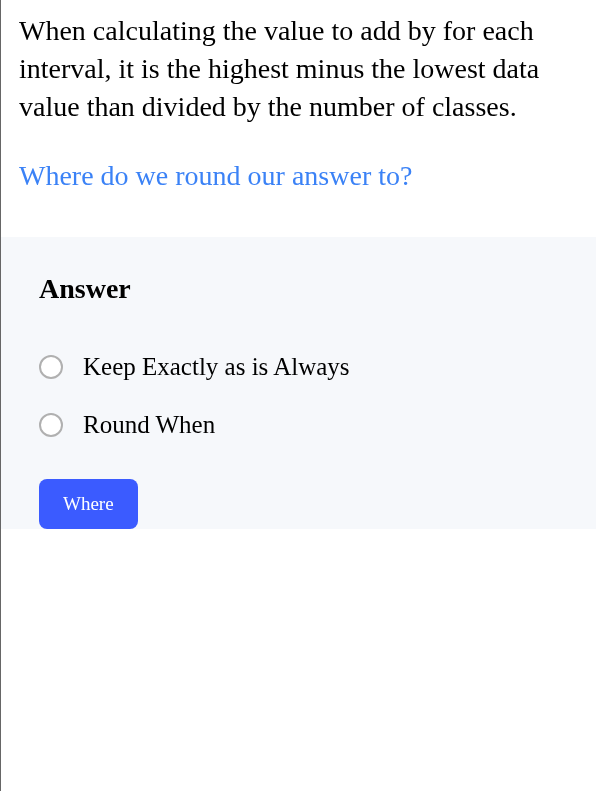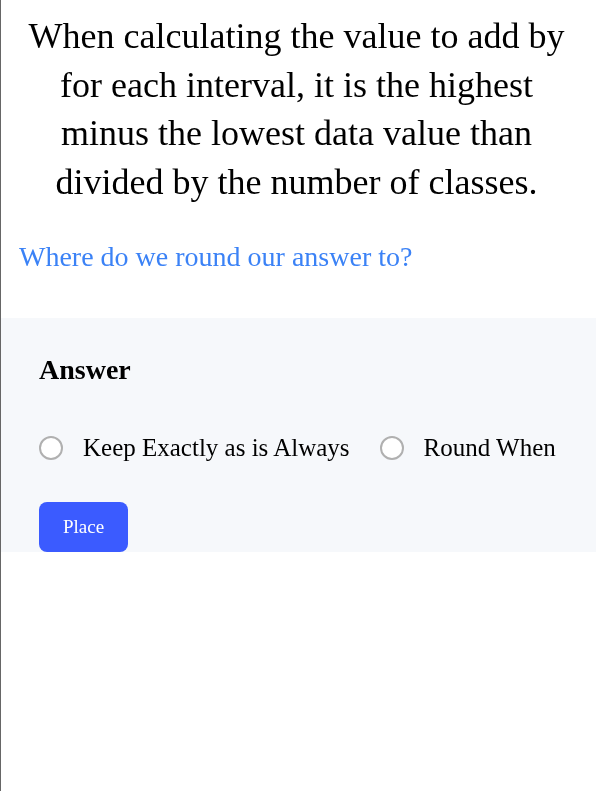--- a/index.html
+++ b/index.html
@@ -12,25 +12,24 @@
       background: #ffffff;
       width: 596px;
       height: 791px;
       overflow: hidden;
       border-left: 1px solid #666;
     }
     .question-section {
       padding: 12px 22px 0 18px;
     }
     .question-text {
-      font-size: 36px;
+      font-size: 28px;
       line-height: 1.35;
       color: #000000;
       font-weight: 400;
-      text-align: center;
     }
     .question-text-2 {
       font-size: 28px;
       line-height: 1.35;
       color: #3b82f6;
       font-weight: 400;
       margin-top: 32px;
     }
     .answer-section {
       margin-top: 42px;
@@ -38,20 +37,21 @@
       padding: 36px 38px 0 38px;
     }
     .answer-heading {
       font-size: 28px;
       font-weight: 700;
       color: #000000;
       margin-bottom: 48px;
     }
     .options {
       display: flex;
+      flex-direction: column;
       gap: 30px;
     }
     .option {
       display: flex;
       align-items: center;
       gap: 20px;
       cursor: pointer;
     }
     .radio {
       width: 24px;
@@ -91,14 +91,14 @@
   <div class="options">
     <div class="option">
       <span class="radio"></span>
       <span class="option-label">Keep Exactly as is Always</span>
     </div>
     <div class="option">
       <span class="radio"></span>
       <span class="option-label">Round When</span>
     </div>
   </div>
-  <button class="submit-button">Place</button>
+  <button class="submit-button">Where</button>
 </div>
 
 </body></html>

